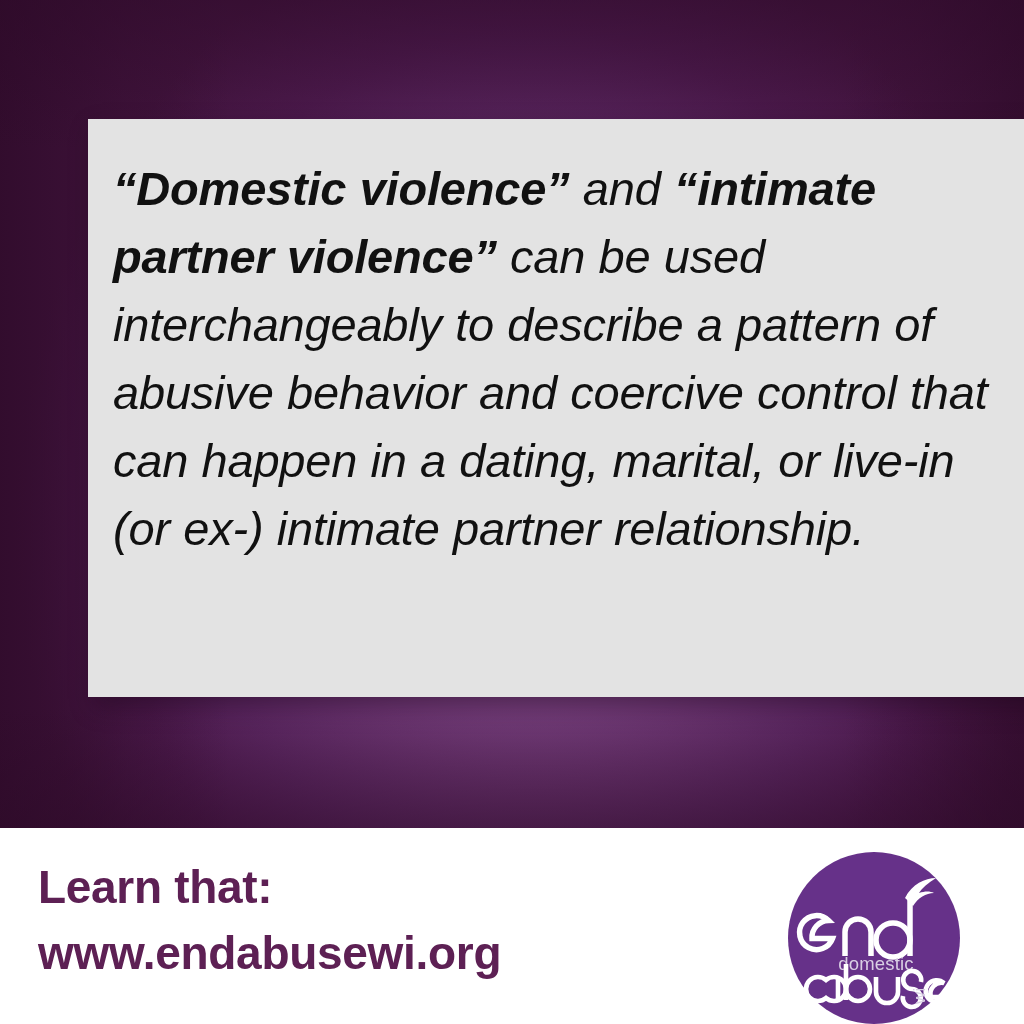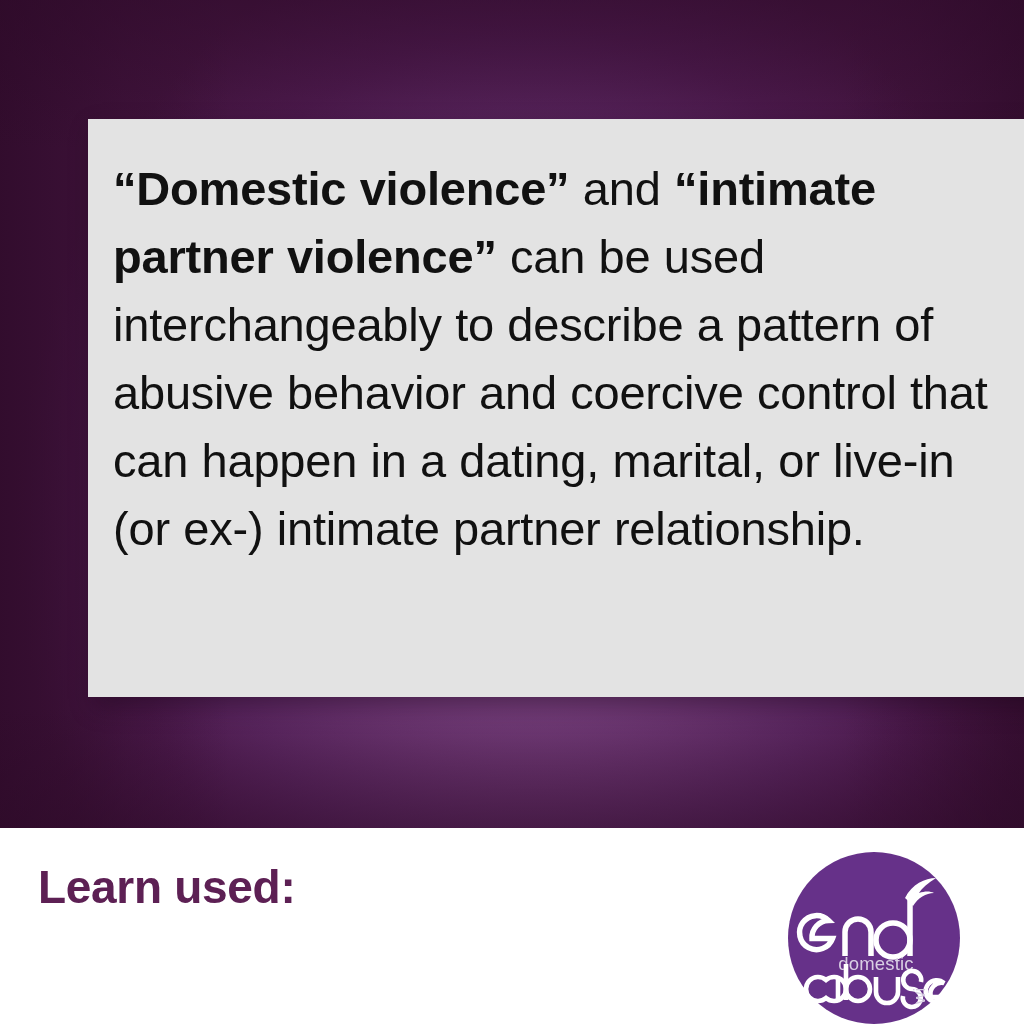--- a/index.html
+++ b/index.html
@@ -85,20 +85,21 @@
   }
   .quote-text {
     margin: 0;
     color: #111111;
     font-family: "Liberation Sans", sans-serif;
     font-size: 47px;
     line-height: 68px;
     font-weight: 400;
     letter-spacing: -0.2px;
     word-spacing: 0.5px;
+    font-style: italic;
   }
   .quote-text b {
     font-weight: 700;
   }
 
   
   .footer {
     position: absolute;
     left: 0;
     top: 828px;
@@ -146,21 +147,22 @@
   </div>
 
   <div class="quote-card">
     <p class="quote-text">
       <b>“Domestic violence”</b><span> and </span><b>“intimate partner violence”</b><span> can be used interchangeably to describe a pattern of abusive behavior and coercive control that can happen in a dating, marital, or live-in (or ex-) intimate partner relationship.</span>
     </p>
   </div>
 
   <div class="footer">
     <div class="footer-text">
-      <p class="footer-line">Learn used:</p>
+      <p class="footer-line">Learn that:</p>
+      <p class="footer-line">www.endabusewi.org</p>
     </div>
   </div>
 
   <div class="logo">
     <svg viewBox="0 0 172 172" xmlns="http://www.w3.org/2000/svg" aria-hidden="true">
       <circle cx="86" cy="86" r="86" fill="#663189"></circle>
 
       <g fill="none" stroke="#ffffff" stroke-width="5.5">
 
         <path d="M40.5 68.5 A17 17 0 1 0 44.5 86.5 L24 86.5 A17 17 0 0 1 40.5 68.5 Z"></path>

